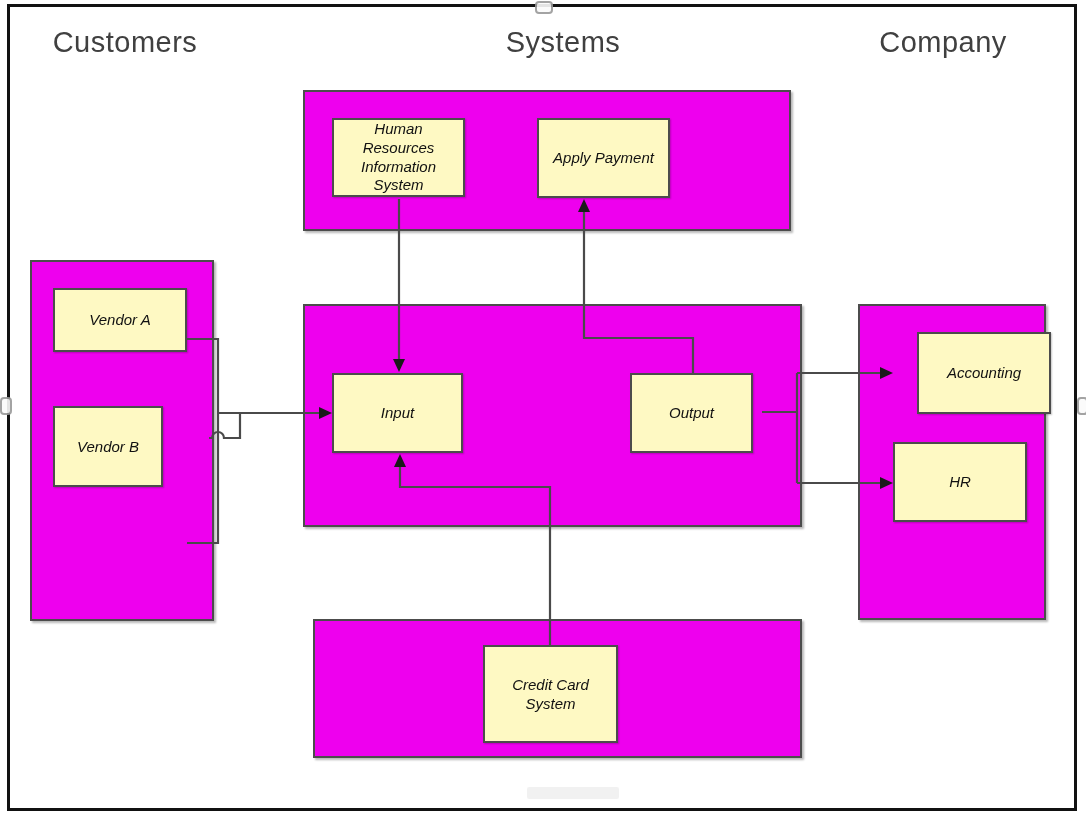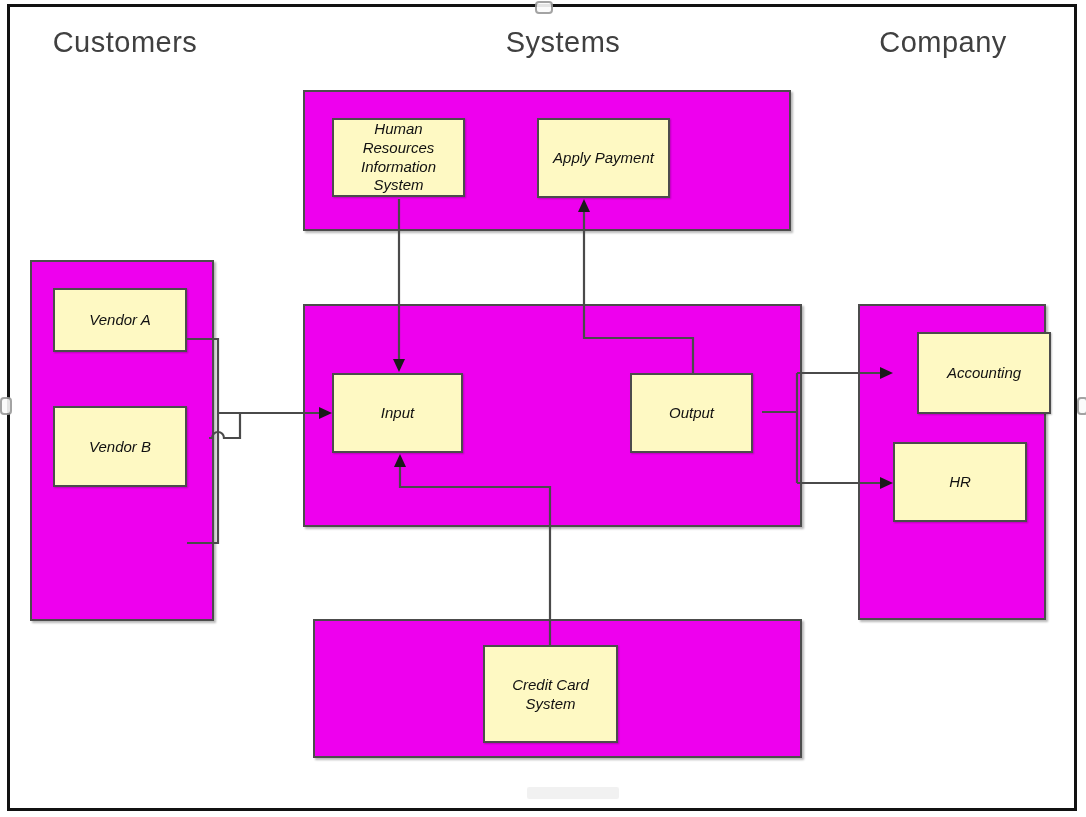--- a/index.html
+++ b/index.html
@@ -48,21 +48,21 @@
 
   <div class="group" style="left:30px;top:260px;width:180px;height:357px;"></div>
   <div class="group" style="left:303px;top:90px;width:484px;height:137px;"></div>
   <div class="group" style="left:303px;top:304px;width:495px;height:219px;"></div>
   <div class="group" style="left:858px;top:304px;width:184px;height:312px;"></div>
   <div class="group" style="left:313px;top:619px;width:485px;height:135px;"></div>
 
   <div class="node" style="left:53px;top:288px;width:134px;height:64px;">
     <span>Vendor A</span>
   </div>
-  <div class="node" style="left:53px;top:406px;width:134px;height:81px;">
+  <div class="node" style="left:53px;top:406px;width:110px;height:81px;">
     <span>Vendor B</span>
   </div>
 
   <div class="node" style="left:332px;top:118px;width:133px;height:79px;line-height:1.25;">
     <span>Human Resources Information System</span>
   </div>
   <div class="node" style="left:517px;top:118px;width:133px;height:80px;margin-left:20px;">
     <span>Apply Payment</span>
   </div>
 

